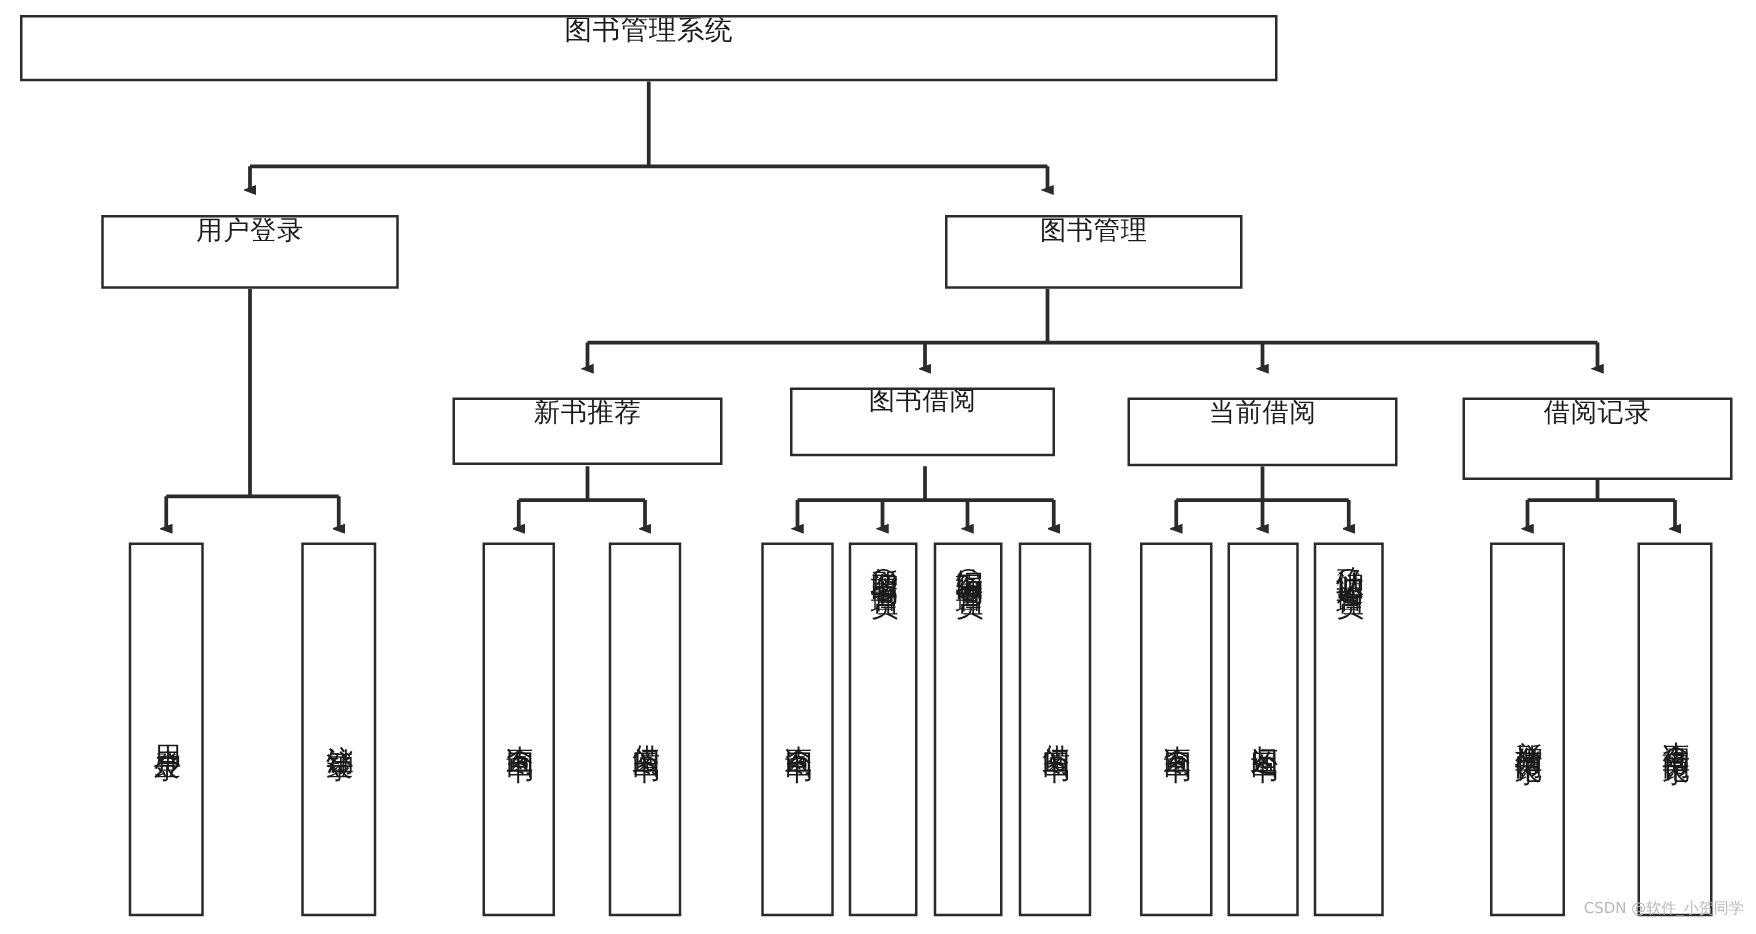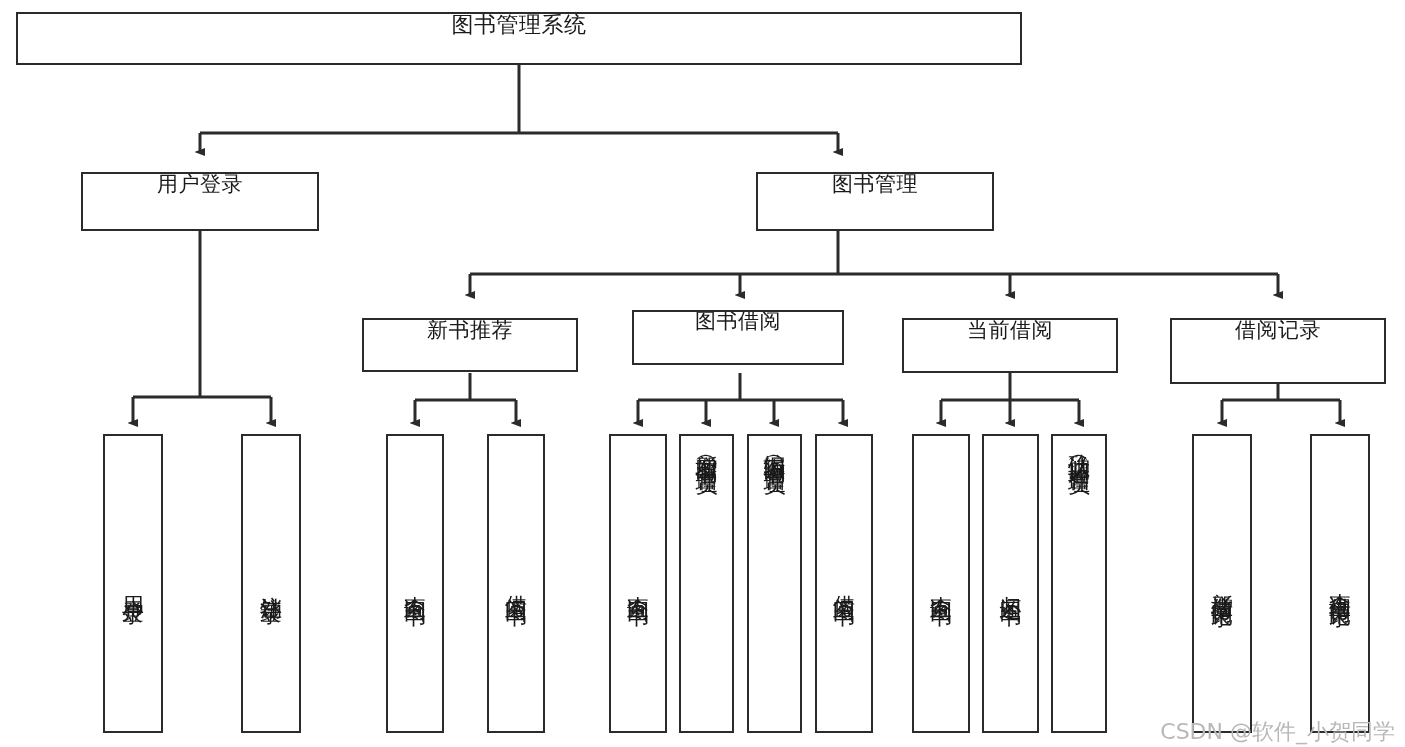--- a/index.html
+++ b/index.html
@@ -69,22 +69,22 @@
   }
   .node.v.center-v {
     align-items: center;
   }
   .node.v.top-v {
     align-items: flex-start;
   }
   .watermark {
     position: absolute;
     right: 10px;
-    bottom: 0;
-    font-size: 22px;
+    bottom: 12px;
+    font-size: 12px;
     color: #b8b8b8;
     font-family: "DejaVu Sans", "Liberation Sans", sans-serif;
     white-space: nowrap;
     user-select: none;
   }
 </style>
 </head>
 <body>
 
 <div id="diagram-root">

